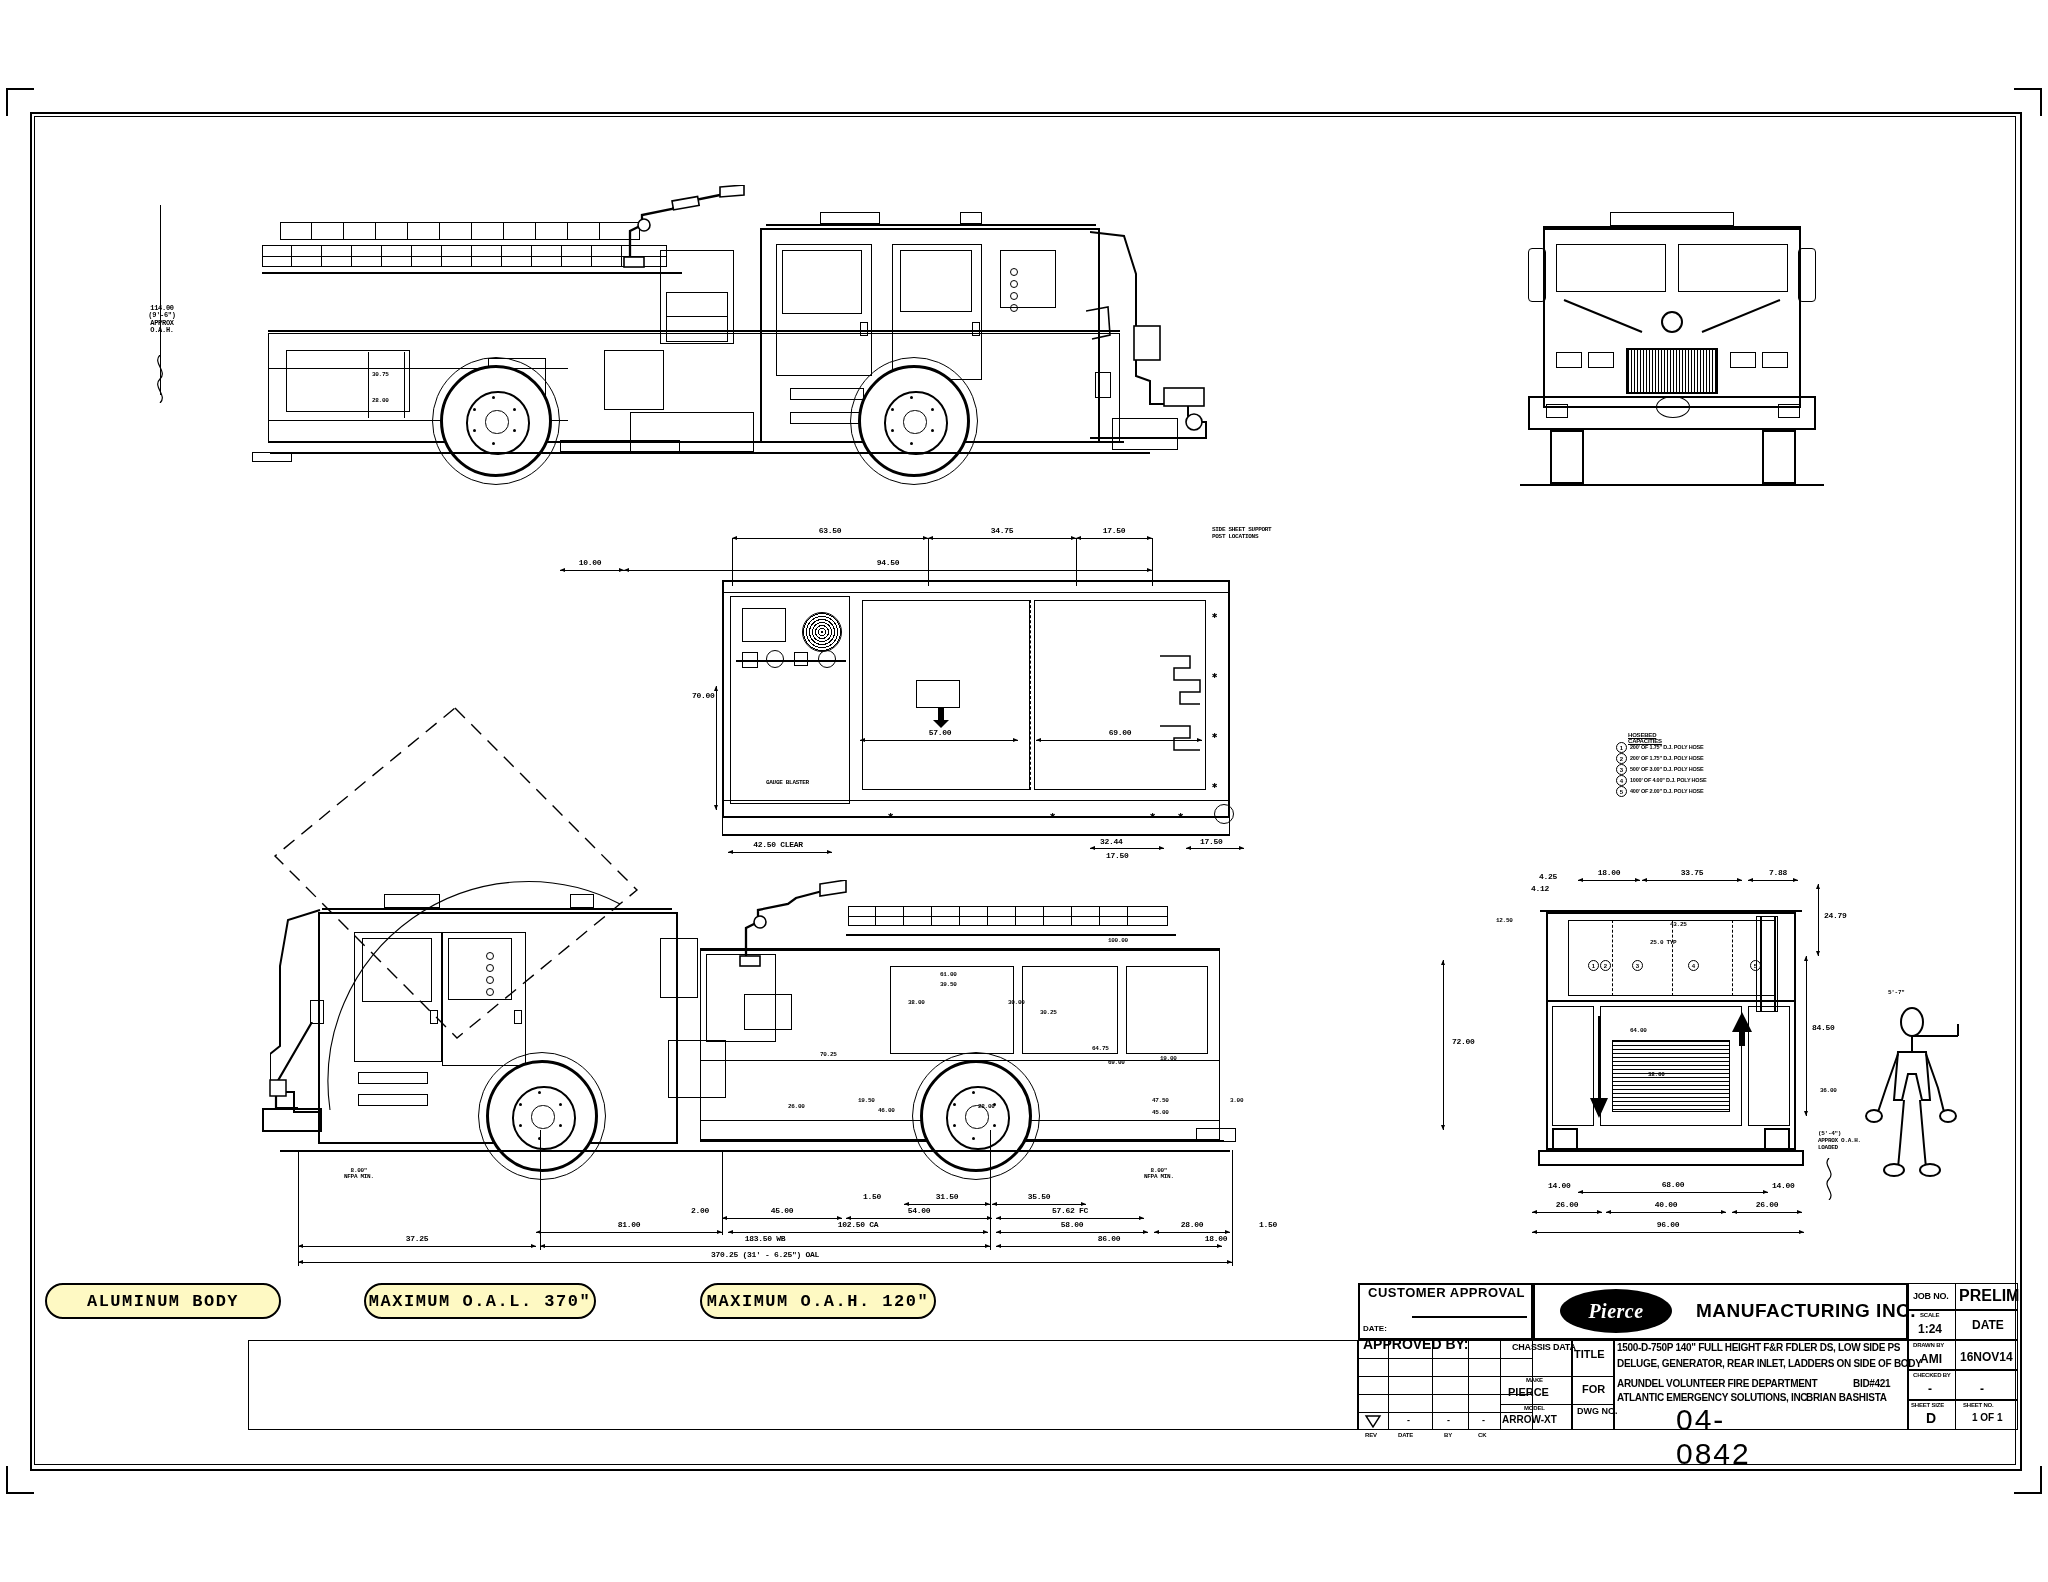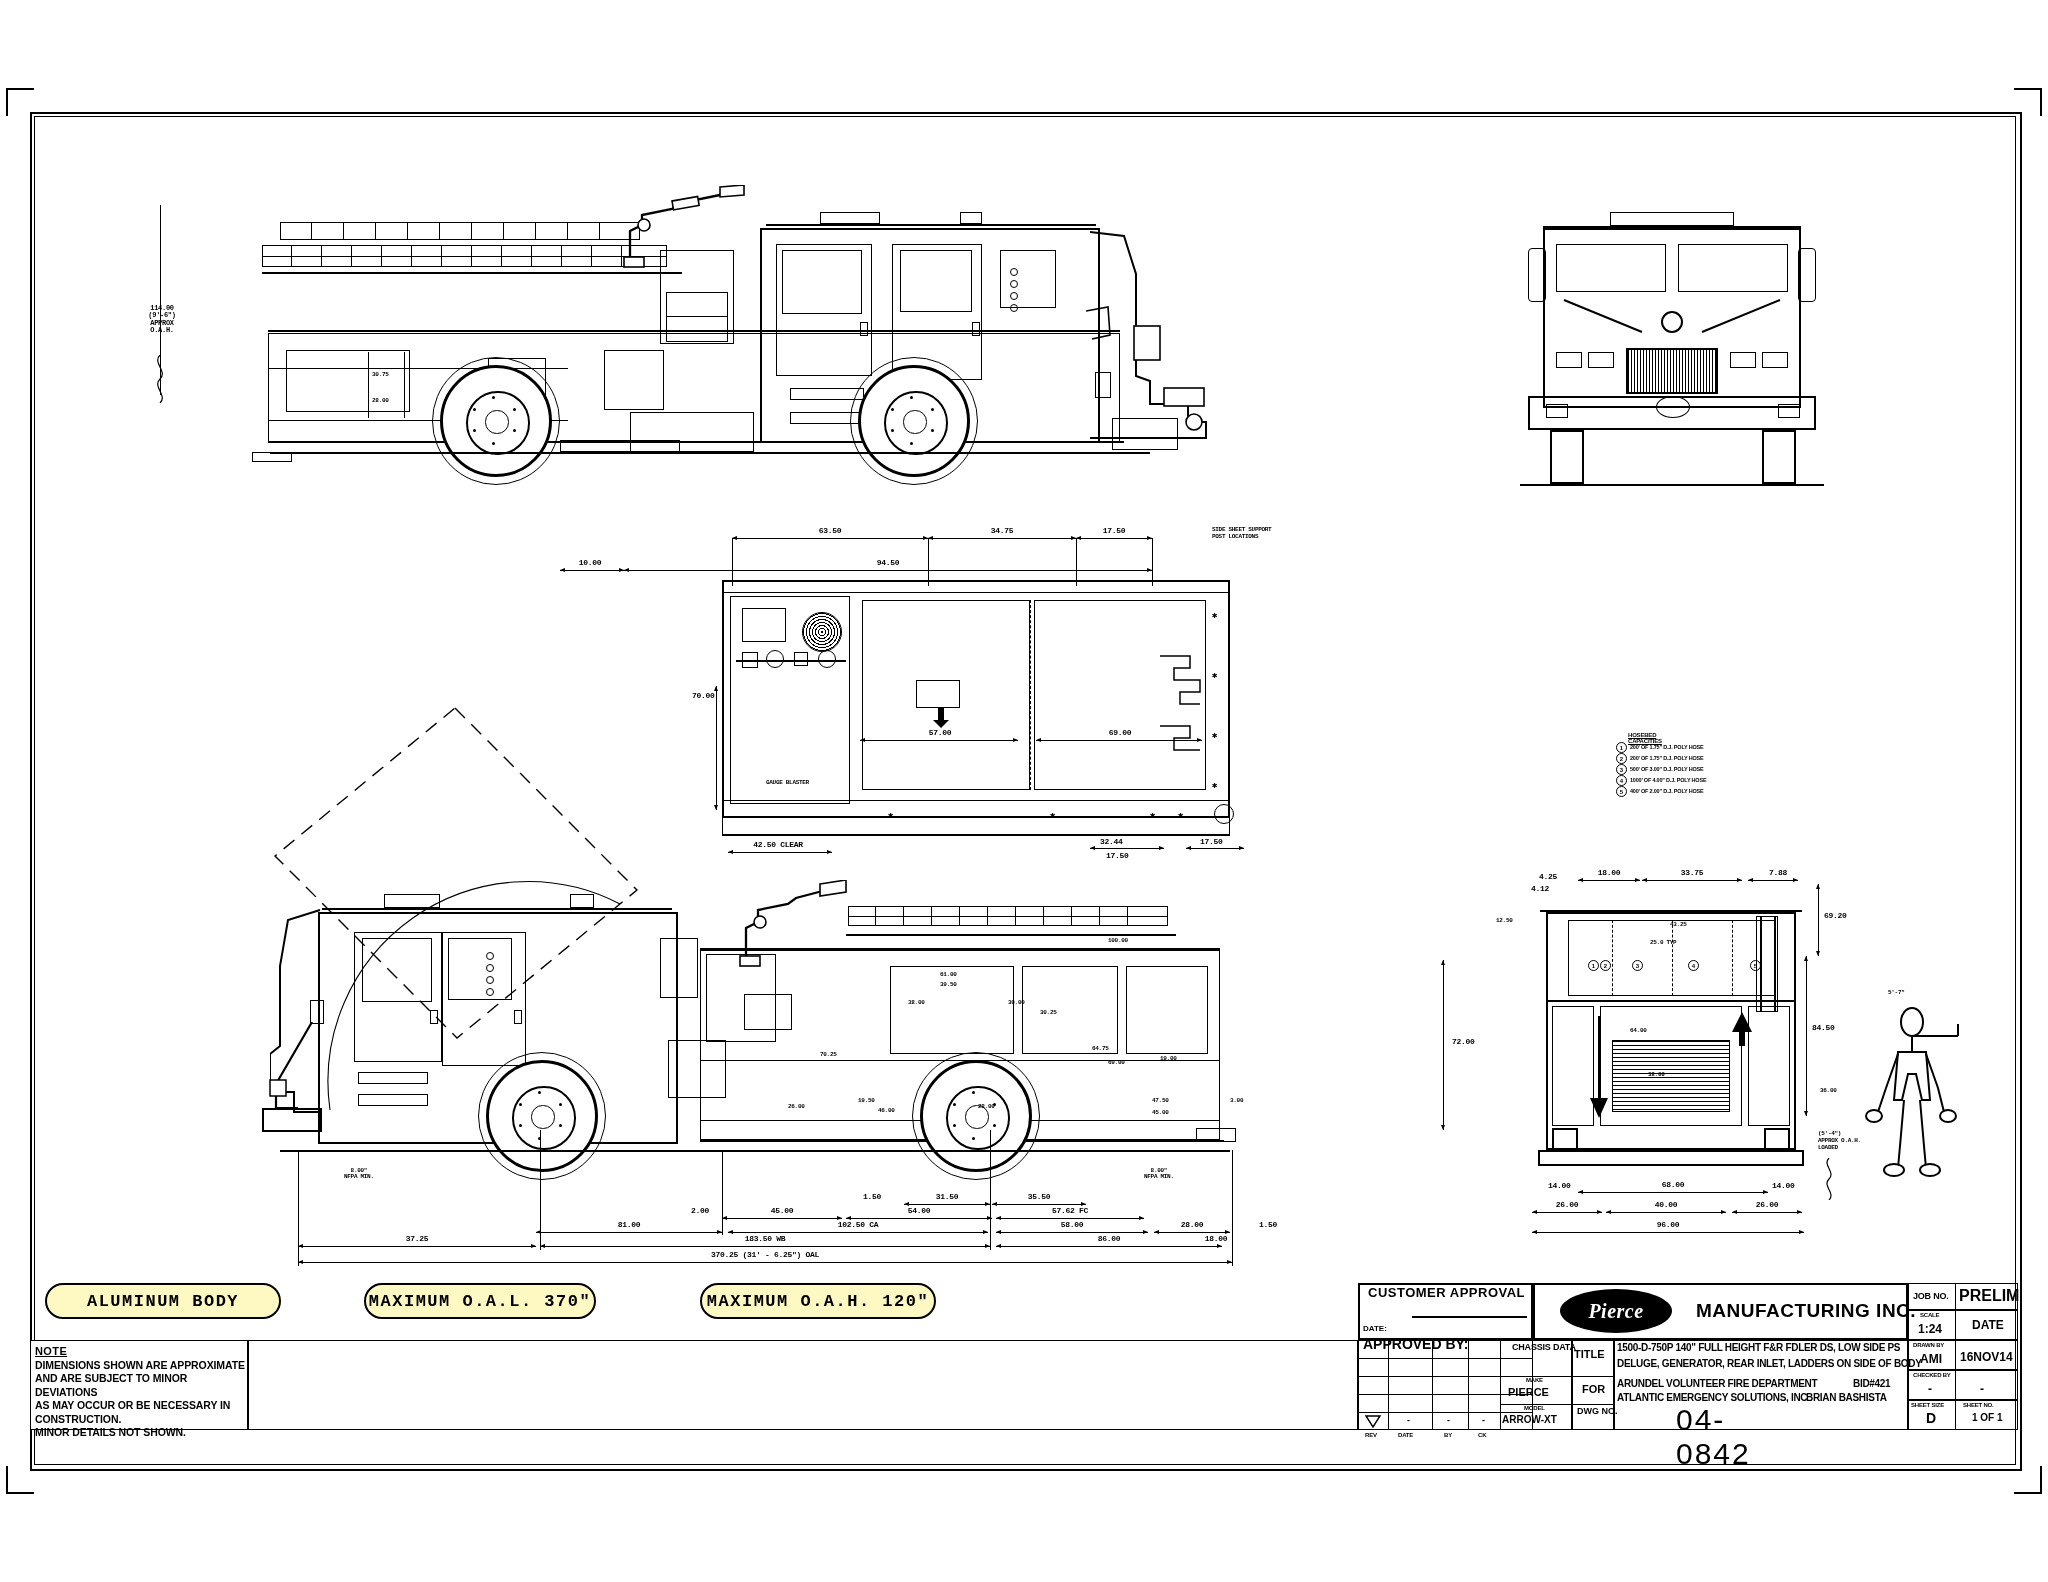--- a/index.html
+++ b/index.html
@@ -576,21 +576,21 @@
     </svg>
     <svg style="position:absolute;left:1730px;top:1012px;" width="24" height="34">
       <path d="M12 0 L22 20 L15 20 L15 34 L9 34 L9 20 L2 20 Z" fill="#000"></path>
     </svg>
 
     <div class="box2" style="left:1552px;top:1128px;width:26px;height:22px;"></div>
     <div class="box2" style="left:1764px;top:1128px;width:26px;height:22px;"></div>
     <div class="box2" style="left:1538px;top:1150px;width:266px;height:16px;"></div>
 
     <div class="vdimline" style="left:1818px;top:884px;height:72px;"></div>
-    <div class="dim" style="left:1824px;top:912px;">69.20</div>
+    <div class="dim" style="left:1824px;top:912px;">24.79</div>
     <div class="vdimline" style="left:1806px;top:956px;height:160px;"></div>
     <div class="dim" style="left:1812px;top:1024px;">84.50</div>
     <div class="vdimline" style="left:1443px;top:960px;height:170px;"></div>
     <div class="dim" style="left:1452px;top:1038px;">72.00</div>
     <div class="dim s6" style="left:1820px;top:1088px;">36.00</div>
 
     <div class="dim s6" style="left:1818px;top:1130px;line-height:1.2;">
       <div>(5'-4")</div>
       <div>APPROX O.A.H.</div>
       <div>LOADED</div>
@@ -631,28 +631,20 @@
       <ellipse cx="70" cy="170" rx="10" ry="6" stroke="#000" fill="#fff" stroke-width="2"></ellipse>
       <ellipse cx="14" cy="116" rx="8" ry="6" stroke="#000" fill="#fff" stroke-width="2"></ellipse>
       <ellipse cx="88" cy="116" rx="8" ry="6" stroke="#000" fill="#fff" stroke-width="2"></ellipse>
     </svg>
   </div>
 
   <div class="balloon" style="left:45px;top:1283px;width:232px;height:32px;">ALUMINUM BODY</div>
   <div class="balloon" style="left:364px;top:1283px;width:228px;height:32px;">MAXIMUM O.A.L. 370"</div>
   <div class="balloon" style="left:700px;top:1283px;width:232px;height:32px;">MAXIMUM O.A.H. 120"</div>
 
-  <div class="noteblock" style="left:30px;top:1340px;width:218px;height:90px;">
-    <div class="note-title" style="display:inline-block;">NOTE</div>
-    <div class="note-line">DIMENSIONS SHOWN ARE APPROXIMATE</div>
-    <div class="note-line">AND ARE SUBJECT TO MINOR DEVIATIONS</div>
-    <div class="note-line">AS MAY OCCUR OR BE NECESSARY IN</div>
-    <div class="note-line">CONSTRUCTION.</div>
-    <div class="note-line">MINOR DETAILS NOT SHOWN.</div>
-  </div>
 
   <div class="box" style="left:248px;top:1340px;width:1110px;height:90px;"></div>
 
   <div class="sect" style="left:0;top:0;">
 
     <div class="tb" style="left:1358px;top:1283px;width:175px;height:57px;border-width:2px;"></div>
     <div class="tb-t hdr" style="left:1368px;top:1285px;">CUSTOMER APPROVAL</div>
     <div class="tb-t" style="left:1363px;top:1336px;font-size:14px;text-align:right;">APPROVED BY:</div>
     <div class="ln hl" style="left:1412px;top:1316px;width:115px;height:1.5px;"></div>
     <div class="tb-t" style="left:1363px;top:1324px;font-size:8px;">DATE:</div>

